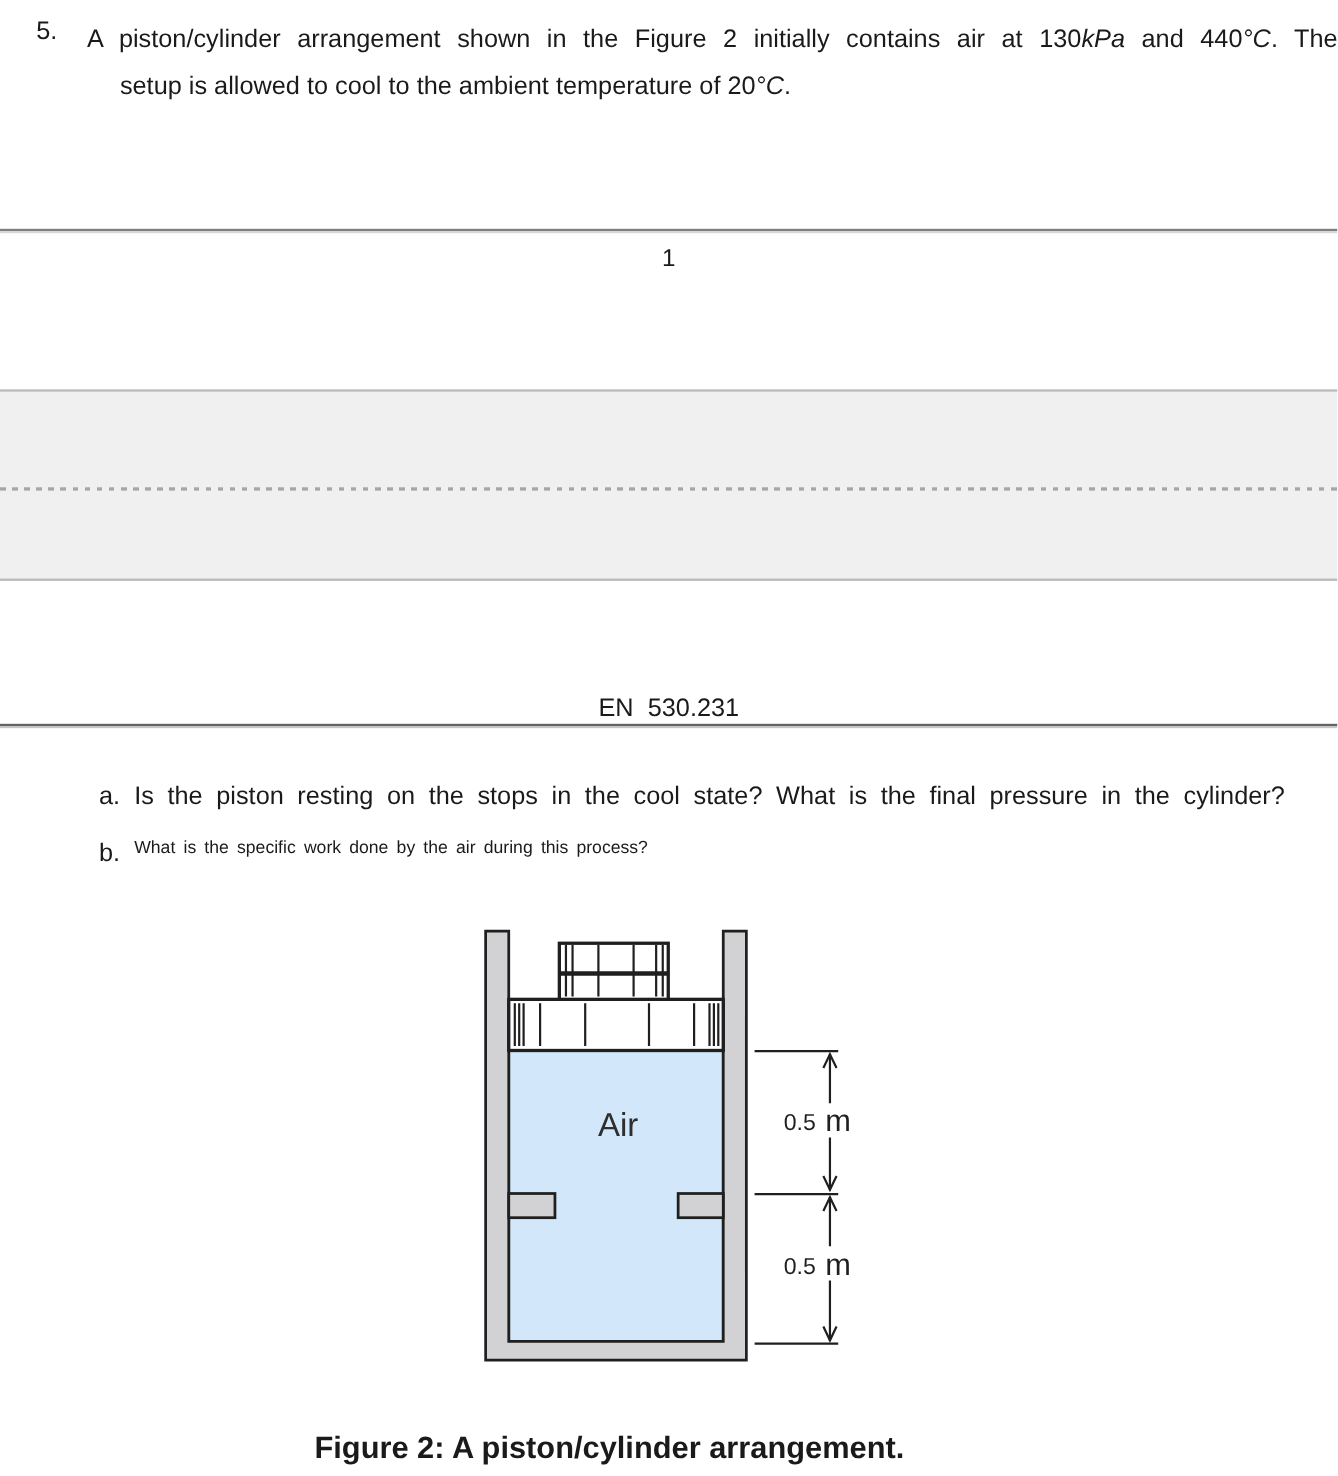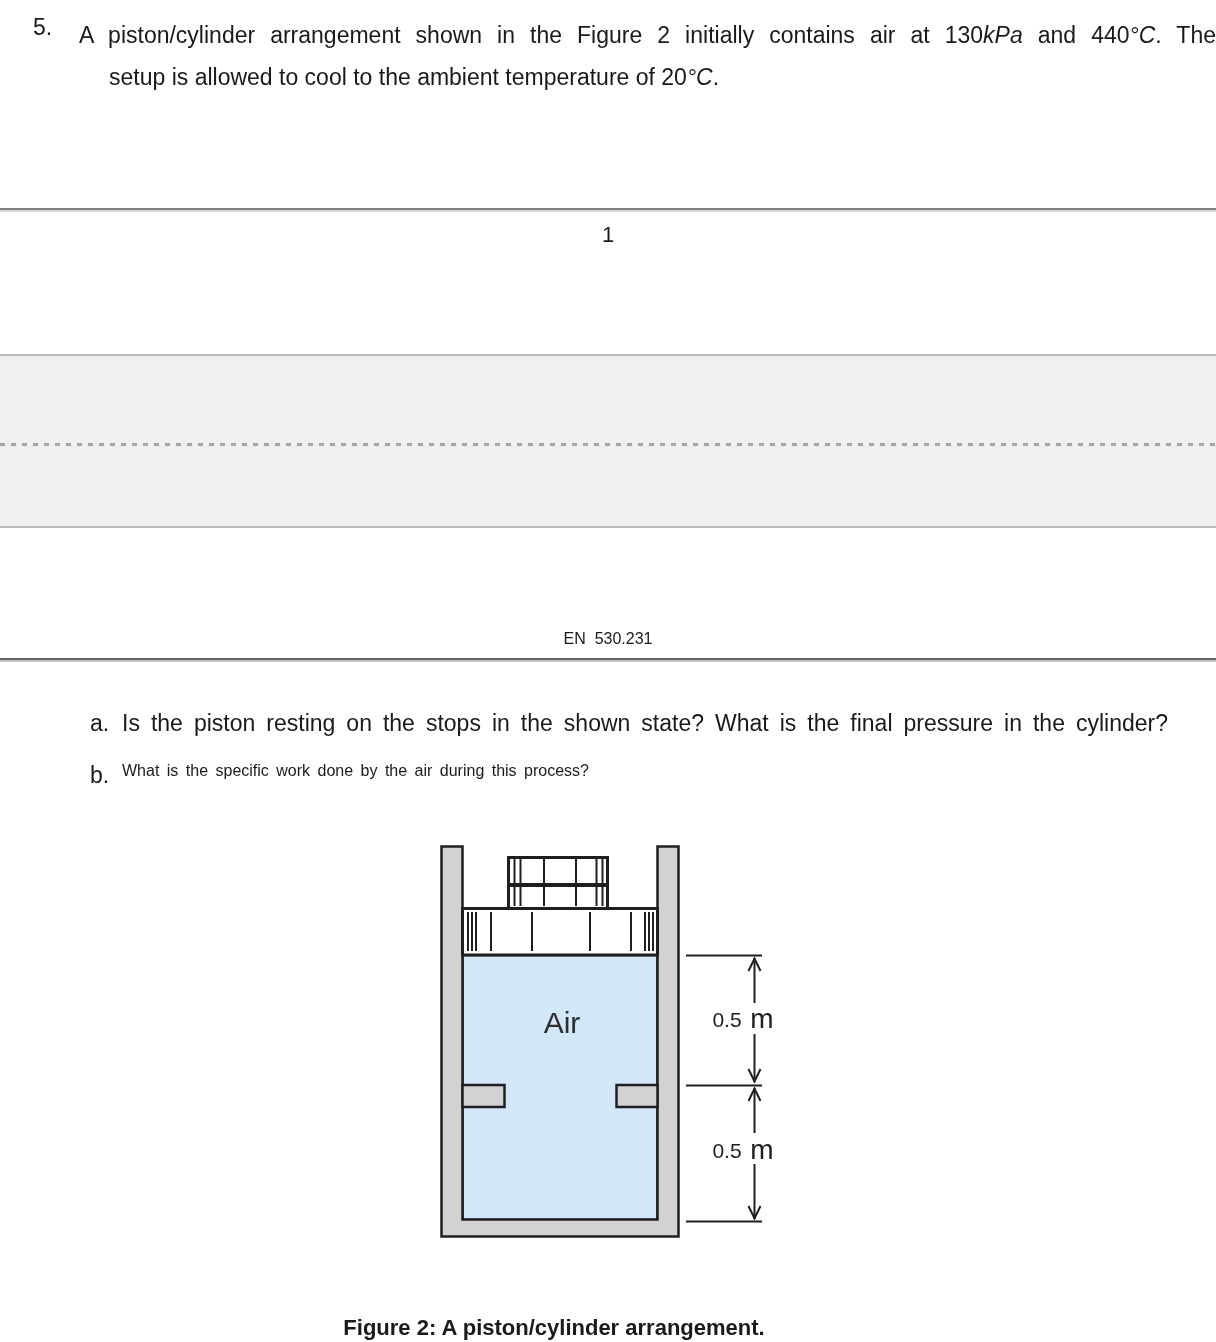--- a/index.html
+++ b/index.html
@@ -21,32 +21,32 @@
   .rule2{left:0;top:658px;width:1216px;height:0;border-top:2px solid #636367;border-bottom:2px solid #c6c6c8;}
 
   .page-number{left:0;top:222px;width:1216px;text-align:center;font-size:22px;}
 
   
   .page-gap{left:0;top:354px;width:1216px;height:170px;background:#f0f0f1;
     border-top:2px solid #b9b9bd;border-bottom:2px solid #b9b9bd;}
   .page-gap-dash{position:absolute;left:0;top:87px;width:100%;height:3px;
     background:repeating-linear-gradient(90deg,#a6a6aa 0 5px,transparent 5px 11px);}
 
-  .course-header{left:0;top:630px;width:1216px;text-align:center;font-size:16px;white-space:pre;}
+  .course-header{left:0;top:630px;width:1216px;text-align:center;font-size:23px;white-space:pre;}
 
   
   .qa-marker{left:90px;top:710px;}
   .qa-text{left:122px;top:710px;width:1046px;font-size:23px;white-space:nowrap;text-align:justify;text-align-last:justify;}
   .qb-marker{left:90px;top:762px;}
   .qb-text{left:122px;top:762px;font-size:16px;white-space:nowrap;word-spacing:3px;}
 
   .figure-svg{left:427px;top:838px;}
   svg text{font-family:"Liberation Sans",sans-serif;}
 
-  .caption{left:0;top:1300px;width:1108px;text-align:center;font-size:22px;font-weight:bold;margin-top:15px;}
+  .caption{left:0;top:1300px;width:1108px;text-align:center;font-size:28px;font-weight:bold;}
 </style>
 </head>
 <body>
 
 <div class="page">
 
   <span class="abs marker" style="left:33px;top:14px;">5.</span>
   <div class="abs body-text p5-line" style="top:14px;margin-left:14px;">
     <span>A piston/cylinder arrangement shown in the Figure 2 initially contains air at </span><span>130</span><span class="it">kPa</span><span> and </span><span>440</span><span class="it">°C</span><span>. The</span>
   </div>
@@ -58,21 +58,21 @@
   <div class="abs page-number">1</div>
 
   <div class="abs page-gap">
     <div class="page-gap-dash"></div>
   </div>
 
   <div class="abs course-header">EN  530.231</div>
   <div class="abs rule2"></div>
 
   <span class="abs marker qa-marker">a.</span>
-  <div class="abs qa-text">Is the piston resting on the stops in the shown state? What is the final pressure in the cylinder?</div>
+  <div class="abs qa-text">Is the piston resting on the stops in the cool state? What is the final pressure in the cylinder?</div>
 
   <span class="abs marker qb-marker">b.</span>
   <div class="abs qb-text">What is the specific work done by the air during this process?</div>
 
   <svg class="abs figure-svg" width="380" height="410" viewBox="427 838 380 410">
 
     <rect x="462.5" y="955" width="195" height="265" stroke="#1f1f1f" stroke-width="2.5" fill="#d2e8fa"></rect>
 
     <path d="M441.5,846.5 L462.5,846.5 L462.5,1219.5 L657.5,1219.5 L657.5,846.5 L678.5,846.5 L678.5,1236.5 L441.5,1236.5 Z" stroke="#1f1f1f" stroke-width="2.5" stroke-linejoin="miter" fill="#d2d2d5"></path>
 

